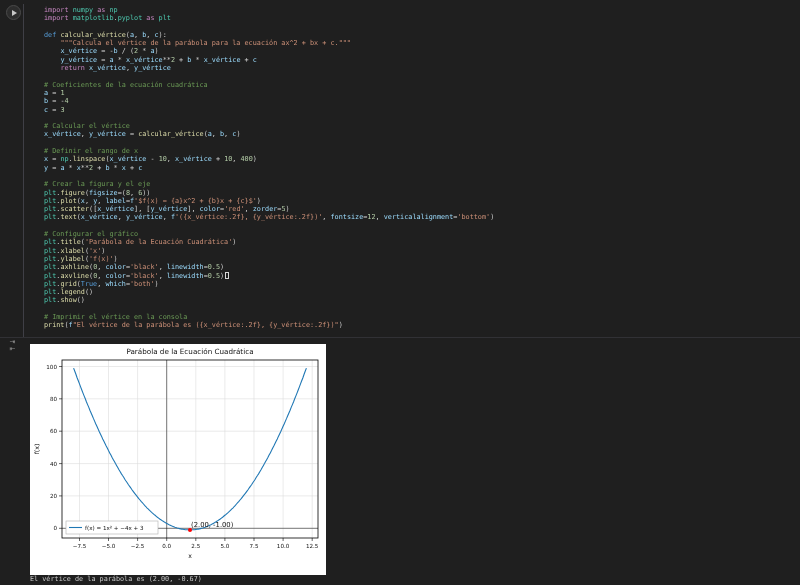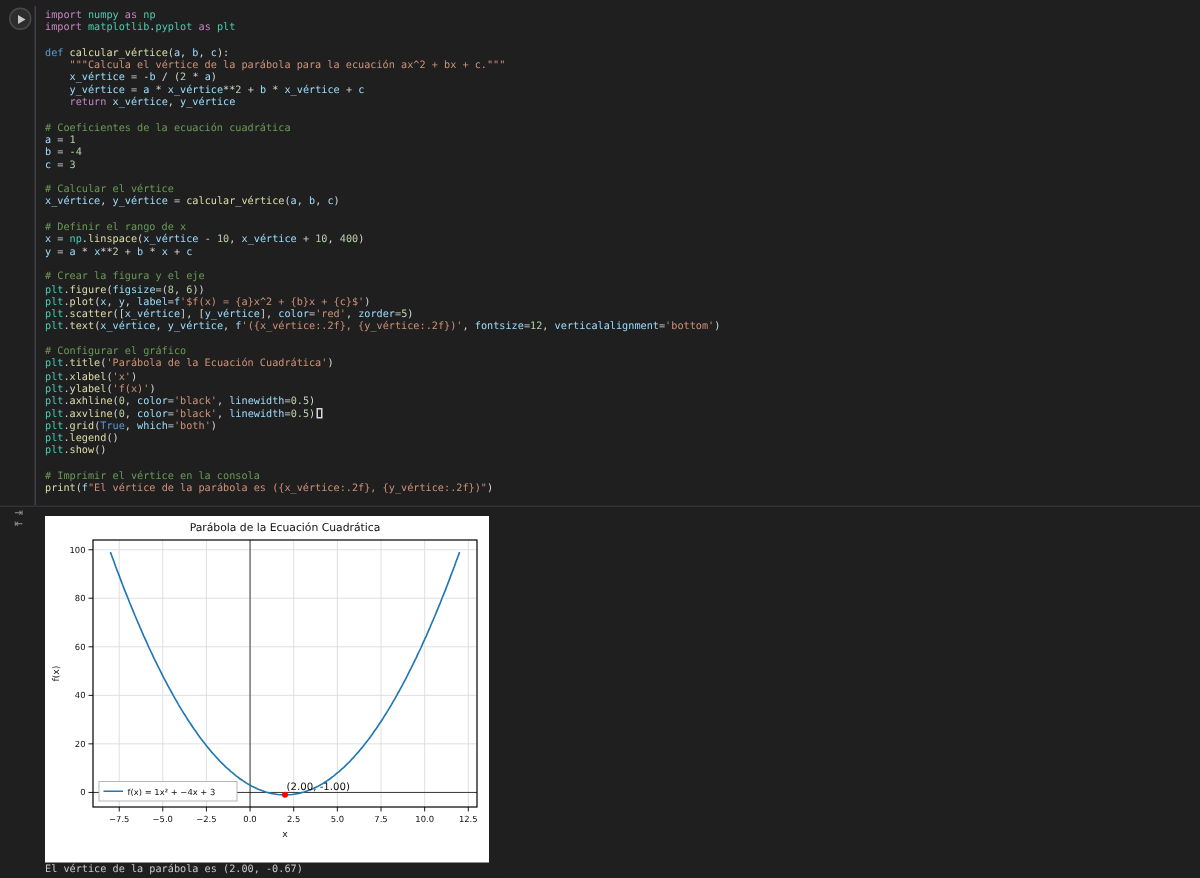--- a/index.html
+++ b/index.html
@@ -2,21 +2,21 @@
 <html><head>
 <meta charset="utf-8">
 <style>
   *{box-sizing:border-box;margin:0;padding:0}
   html,body{width:800px;height:585px}
   body{position:relative;overflow:hidden;background:#1f1f1f;font-family:"DejaVu Sans Mono",monospace}
   .run-btn{position:absolute;left:6px;top:5px;width:15px;height:15px;border-radius:50%;
     background:#2d2d2d;border:1px solid #4a4a4a;display:flex;align-items:center;justify-content:center;cursor:pointer}
   .play{width:0;height:0;border-left:5px solid #c8c8c8;border-top:3.5px solid transparent;border-bottom:3.5px solid transparent;margin-left:1px}
   .cell-border{position:absolute;left:23px;top:4px;width:1px;height:333px;background:#3f3f46}
-  .code{position:absolute;left:30px;top:6px;font-size:6.8px;line-height:8.3px;white-space:pre;color:#d4d4d4;cursor:text}
+  .code{position:absolute;left:44px;top:6px;font-size:6.8px;line-height:8.3px;white-space:pre;color:#d4d4d4;cursor:text}
   .code-line{height:8.3px}
   .t-kw1{color:#c586c0}.t-kw2{color:#569cd6}.t-fn{color:#dcdcaa}.t-var{color:#9cdcfe}
   .t-mod{color:#4ec9b0}.t-num{color:#b5cea8}.t-str{color:#ce9178}.t-com{color:#6a9955}.t-op{color:#d4d4d4}
   .cursor{display:inline-block;width:4px;height:7px;border:1px solid #d7d7d7;vertical-align:-1px;margin-left:1px}
   .divider{position:absolute;left:0;top:337px;width:800px;height:1px;background:#313135}
   .gutter-icon{position:absolute;left:4px;top:339px;width:17px;color:#8f8f8f;font-size:7px;line-height:7px;
     display:flex;flex-direction:column;align-items:center;cursor:pointer;font-family:"DejaVu Sans",sans-serif}
   .plot{position:absolute;left:30px;top:344px;width:296px;height:231px;background:#ffffff}
   svg text{font-family:"DejaVu Sans",sans-serif}
   .stdout{position:absolute;left:30px;top:575px;font-size:6.8px;color:#c8c8c8;white-space:pre}

